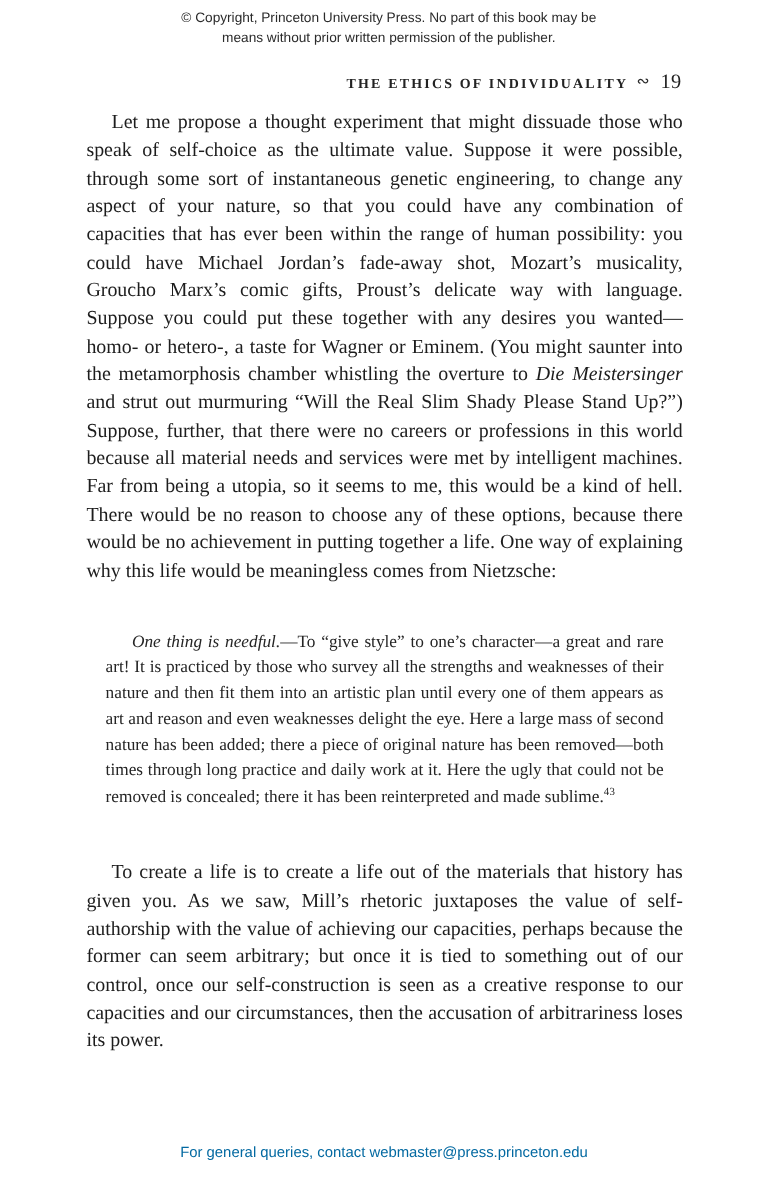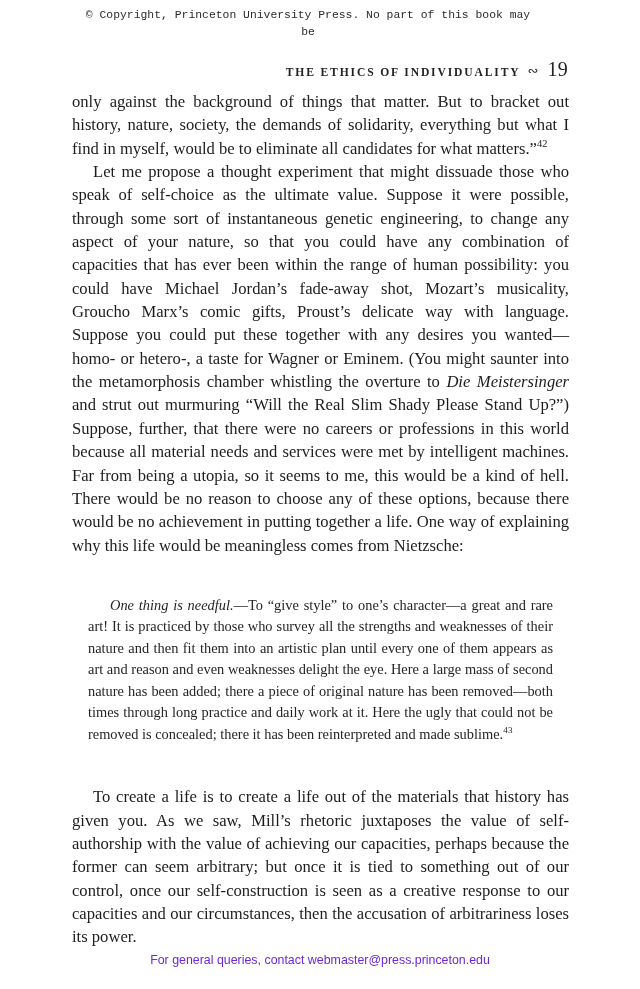--- a/index.html
+++ b/index.html
@@ -14,23 +14,23 @@
     overflow: hidden;
     font-family: "Liberation Serif", "DejaVu Serif", serif;
     color: #1d1d1d;
     -webkit-font-smoothing: antialiased;
   }
 
   
   .copyright-notice {
     position: absolute;
     top: 7px;
-    left: 76px;
+    left: 92px;
     width: 464px;
-    font-family: Liberation Mono, monospace;
+    font-family: Liberation Sans, sans-serif;
     font-size: 11.4px;
     line-height: 16.6px;
     text-align: center;
     color: #2b2b2b;
   }
 
   
   .running-head {
     position: absolute;
     top: 58px;
@@ -48,21 +48,21 @@
     font-weight: bold;
   }
   .running-head .rh-orn {
     display: inline-block;
     font-size: 13px;
     padding: 0 9px 0 7px;
     transform: translateY(-1px);
     color: #2a2a2a;
   }
   .running-head .rh-page {
-    font-size: 20px;
+    font-size: 17px;
     letter-spacing: 0.3px;
     text-align: right;
   }
 
   
   .page-body {
     position: absolute;
     top: 90px;
     left: 72px;
     width: 497px;
@@ -107,37 +107,37 @@
 
   
   .page-footer {
     position: absolute;
     bottom: 22px;
     left: 0;
     width: 640px;
     text-align: center;
     font-family: "Liberation Sans", "DejaVu Sans", sans-serif;
     font-size: 12.4px;
-    color: #6d28d9;
+    color: #0369a1;
   }
 </style>
 </head>
 <body>
 
 <div class="copyright-notice">
   <div>© Copyright, Princeton University Press. No part of this book may be</div>
+  <div>means without prior written permission of the publisher.</div>
 </div>
 
 <div class="running-head">
   <span class="rh-title">THE ETHICS OF INDIVIDUALITY</span><span class="rh-orn">∾</span><span class="rh-page">19</span>
 </div>
 
 <div class="page-body">
 
-  <p class="body-para"><span>only against the background of things that matter. But to bracket out history, nature, society, the demands of solidarity, everything but what I find in myself, would be to eliminate all candidates for what matters.”</span><sup class="fn">42</sup></p>
 
   <p class="body-para indented"><span>Let me propose a thought experiment that might dissuade those who speak of self-choice as the ultimate value. Suppose it were possible, through some sort of instantaneous genetic engineering, to change any aspect of your nature, so that you could have any combination of capacities that has ever been within the range of human possibility: you could have Michael Jordan’s fade-away shot, Mozart’s musicality, Groucho Marx’s comic gifts, Proust’s delicate way with language. Suppose you could put these together with any desires you wanted—homo- or hetero-, a taste for Wagner or Eminem. (You might saunter into the metamorphosis chamber whistling the overture to </span><i>Die Meistersinger</i><span> and strut out murmuring “Will the Real Slim Shady Please Stand Up?”) Suppose, further, that there were no careers or professions in this world because all material needs and services were met by intelligent machines. Far from being a utopia, so it seems to me, this would be a kind of hell. There would be no reason to choose any of these options, because there would be no achievement in putting together a life. One way of explaining why this life would be meaningless comes from Nietzsche:</span></p>
 
   <div class="gap-before-quote"></div>
 
   <blockquote class="block-quote">
     <p><i>One thing is needful.</i><span>—To “give style” to one’s character—a great and rare art! It is practiced by those who survey all the strengths and weaknesses of their nature and then fit them into an artistic plan until every one of them appears as art and reason and even weaknesses delight the eye. Here a large mass of second nature has been added; there a piece of original nature has been removed—both times through long practice and daily work at it. Here the ugly that could not be removed is concealed; there it has been reinterpreted and made sublime.</span><sup class="fn">43</sup></p>
   </blockquote>
 
   <div class="gap-after-quote"></div>

